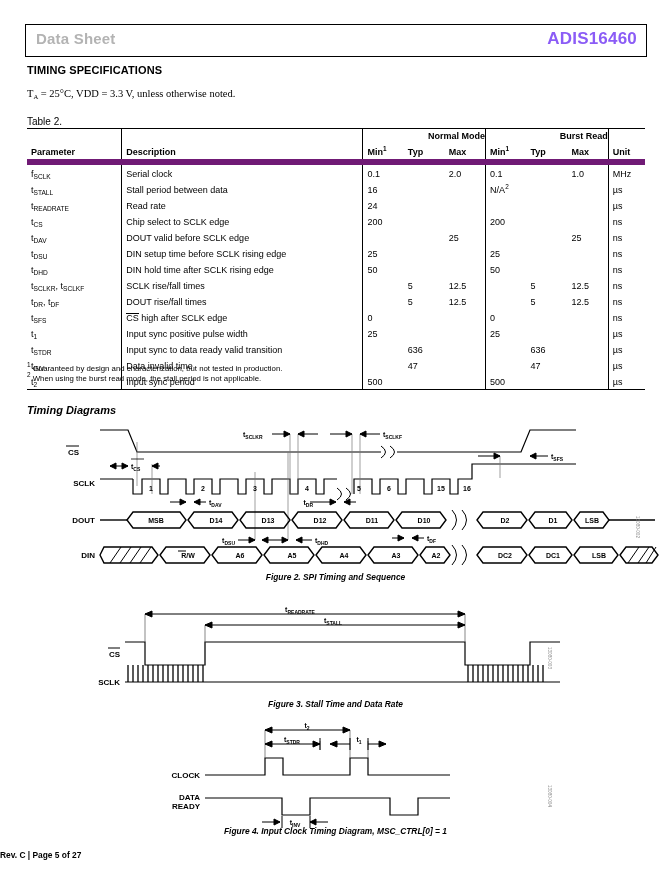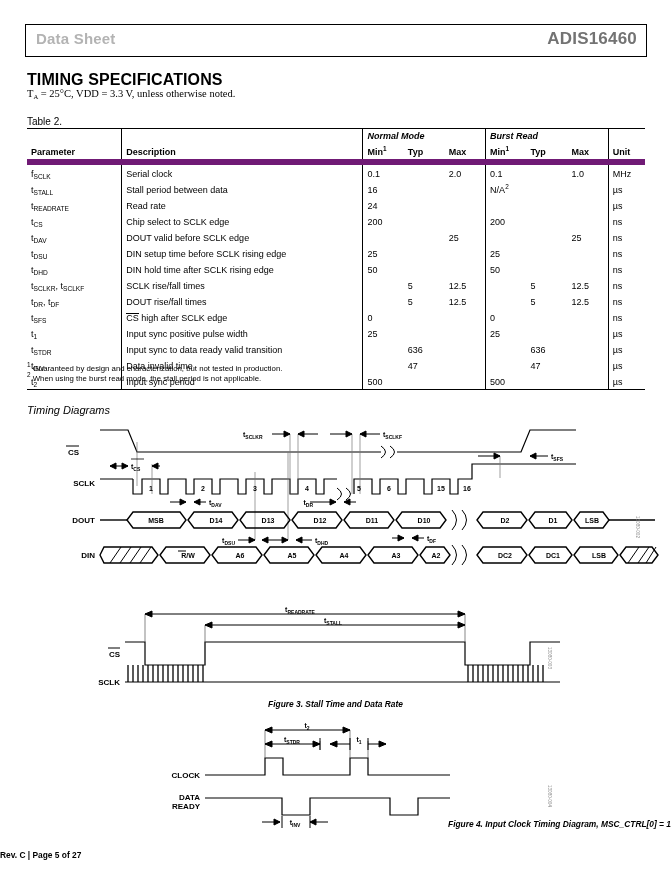--- a/index.html
+++ b/index.html
@@ -23,22 +23,22 @@
     position:absolute;left:10px;top:5px;
     font-size:15px;font-weight:bold;color:#b3b3b3;letter-spacing:.2px;
   }
   .hdr-right{
     position:absolute;right:9px;top:4px;
     font-size:17px;font-weight:bold;color:#2222cc;letter-spacing:.2px;
   }
 
   
   .sec-title{
-    position:absolute;left:27px;top:71px;
-    font-size:16px;font-weight:bold;letter-spacing:.1px;
+    position:absolute;left:27px;top:64px;
+    font-size:11px;font-weight:bold;letter-spacing:.1px;
   }
   .cond{
     position:absolute;left:27px;top:88px;
     font-size:10.5px;font-family:"Liberation Serif", serif;
   }
   .tbl-cap{
     position:absolute;left:27px;top:116px;
     font-size:10px;font-weight:normal;
   }
 
@@ -51,21 +51,21 @@
   }
   table.spec td, table.spec th{
     padding:1px 0 1px 4px;
     text-align:left;
     vertical-align:bottom;
     font-weight:normal;
     line-height:11.2px;
     height:14px;
     border:0;
   }
-  table.spec tr.grp th{ font-weight:bold; text-align:left; height:12px;font-style:italic;}
+  table.spec tr.grp th{ font-weight:bold; text-align:right; height:12px;}
   table.spec tr.hdr2 th{ font-weight:bold; height:14px;}
   table.spec .topline td,table.spec .topline th{border-top:1.4px solid #000;}
   table.spec .midline th{border-bottom:6px solid #701a75;}
   .vl{border-left:1px solid #000 !important;}
   .ul{border-bottom:1px solid #000;}
   tr.lastrow td{border-bottom:1.4px solid #000;}
   .c-param{width:88px;}
   .c-desc{width:224px;}
   .c-n{width:38px;}
   .c-unit{width:34px;}
@@ -74,21 +74,21 @@
   .ovl{border-top:1px solid #000;padding-top:0px;display:inline-block;line-height:9px;}
 
   
   .fn{position:absolute;left:27px;font-size:7.8px;}
   .fn1{top:364px;}
   .fn2{top:374px;}
 
   
   .td-head{
     position:absolute;left:27px;top:404px;
-    font-size:11px;font-weight:normal;font-style:italic;
+    font-size:11px;font-weight:bold;font-style:italic;
   }
 
   
   .fig{position:absolute;}
   .cap{
     position:absolute;text-align:center;width:100%;
     font-size:8.4px;font-style:italic;font-weight:bold;
   }
   .idcode{
     position:absolute;font-size:4.6px;color:#888;
@@ -104,21 +104,21 @@
   svg{display:block;}
   text{font-family:"Liberation Sans", sans-serif;}
 </style>
 </head>
 <body>
 
 <div class="page">
 
   <div class="hdr">
     <div class="hdr-left">Data Sheet</div>
-    <div class="hdr-right" style="color: #737373;">ADIS16460</div>
+    <div class="hdr-right" style="color: #8b5cf6;">ADIS16460</div>
   </div>
 
   <div class="sec-title">TIMING SPECIFICATIONS</div>
   <div class="cond">
     T<sub>A</sub> = 25°C, VDD = 3.3 V, unless otherwise noted.
   </div>
   <div class="tbl-cap">Table 2.</div>
 
   <table class="spec">
     <colgroup>
@@ -506,20 +506,21 @@
         <text x="383" y="21">t<tspan font-size="5" dy="1.5">SCLKF</tspan></text>
         <text x="551" y="43">t<tspan font-size="5" dy="1.5">SFS</tspan></text>
         <text x="209" y="89">t<tspan font-size="5" dy="1.5">DAV</tspan></text>
         <text x="313" y="89" text-anchor="end">t<tspan font-size="5" dy="1.5">DR</tspan></text>
         <text x="427" y="125">t<tspan font-size="5" dy="1.5">DF</tspan></text>
         <text x="235" y="127" text-anchor="end">t<tspan font-size="5" dy="1.5">DSU</tspan></text>
         <text x="315" y="127">t<tspan font-size="5" dy="1.5">DHD</tspan></text>
       </g>
     </svg>
     <div class="idcode" style="left:640px;top:100px;">13080-002</div>
+    <div class="cap" style="top:156px;">Figure 2. SPI Timing and Sequence</div>
   </div>
 
   <div class="fig" style="left:0px;top:592px;width:671px;height:110px;">
     <svg width="671" height="100" viewBox="0 0 671 100">
       <g stroke="#000" fill="none" stroke-width="1.2">
 
         <path d="M125,50 L145,50 L145,73 L205,73 L205,50 L465,50 L465,73 L530,73 L530,50 L560,50"></path>
 
         <path d="M125,90 L560,90"></path>
 
@@ -639,18 +640,18 @@
         <line x1="282" y1="106" x2="282" y2="118"></line>
         <line x1="310" y1="106" x2="310" y2="118"></line>
       </g>
       <g font-size="8" font-weight="bold" text-anchor="end">
         <text x="200" y="68">CLOCK</text>
         <text x="200" y="90">DATA</text>
         <text x="200" y="99">READY</text>
       </g>
     </svg>
     <div class="idcode" style="left:552px;top:75px;">13080-004</div>
-    <div class="cap" style="top:109px;text-align:right;">Figure 4. Input Clock Timing Diagram, MSC_CTRL[0] = 1</div>
+    <div class="cap" style="top:116px;">Figure 4. Input Clock Timing Diagram, MSC_CTRL[0] = 1</div>
   </div>
 
   <div class="footer">Rev. C | Page 5 of 27</div>
 
 </div>
 
 </body></html>

